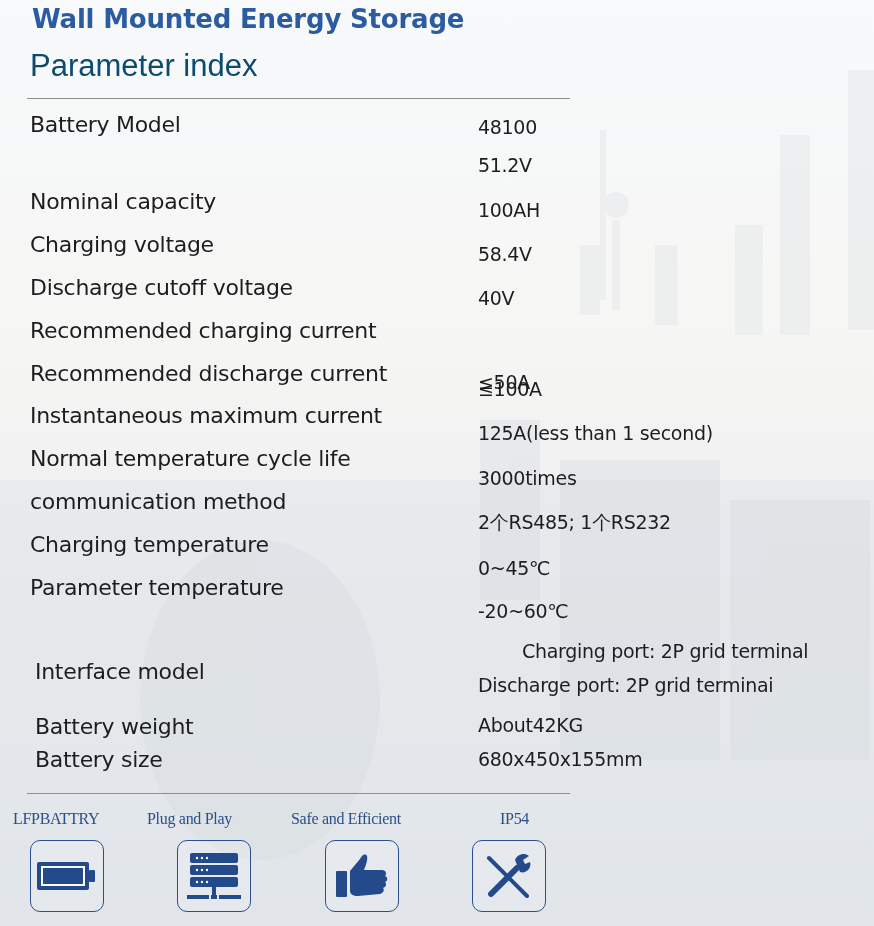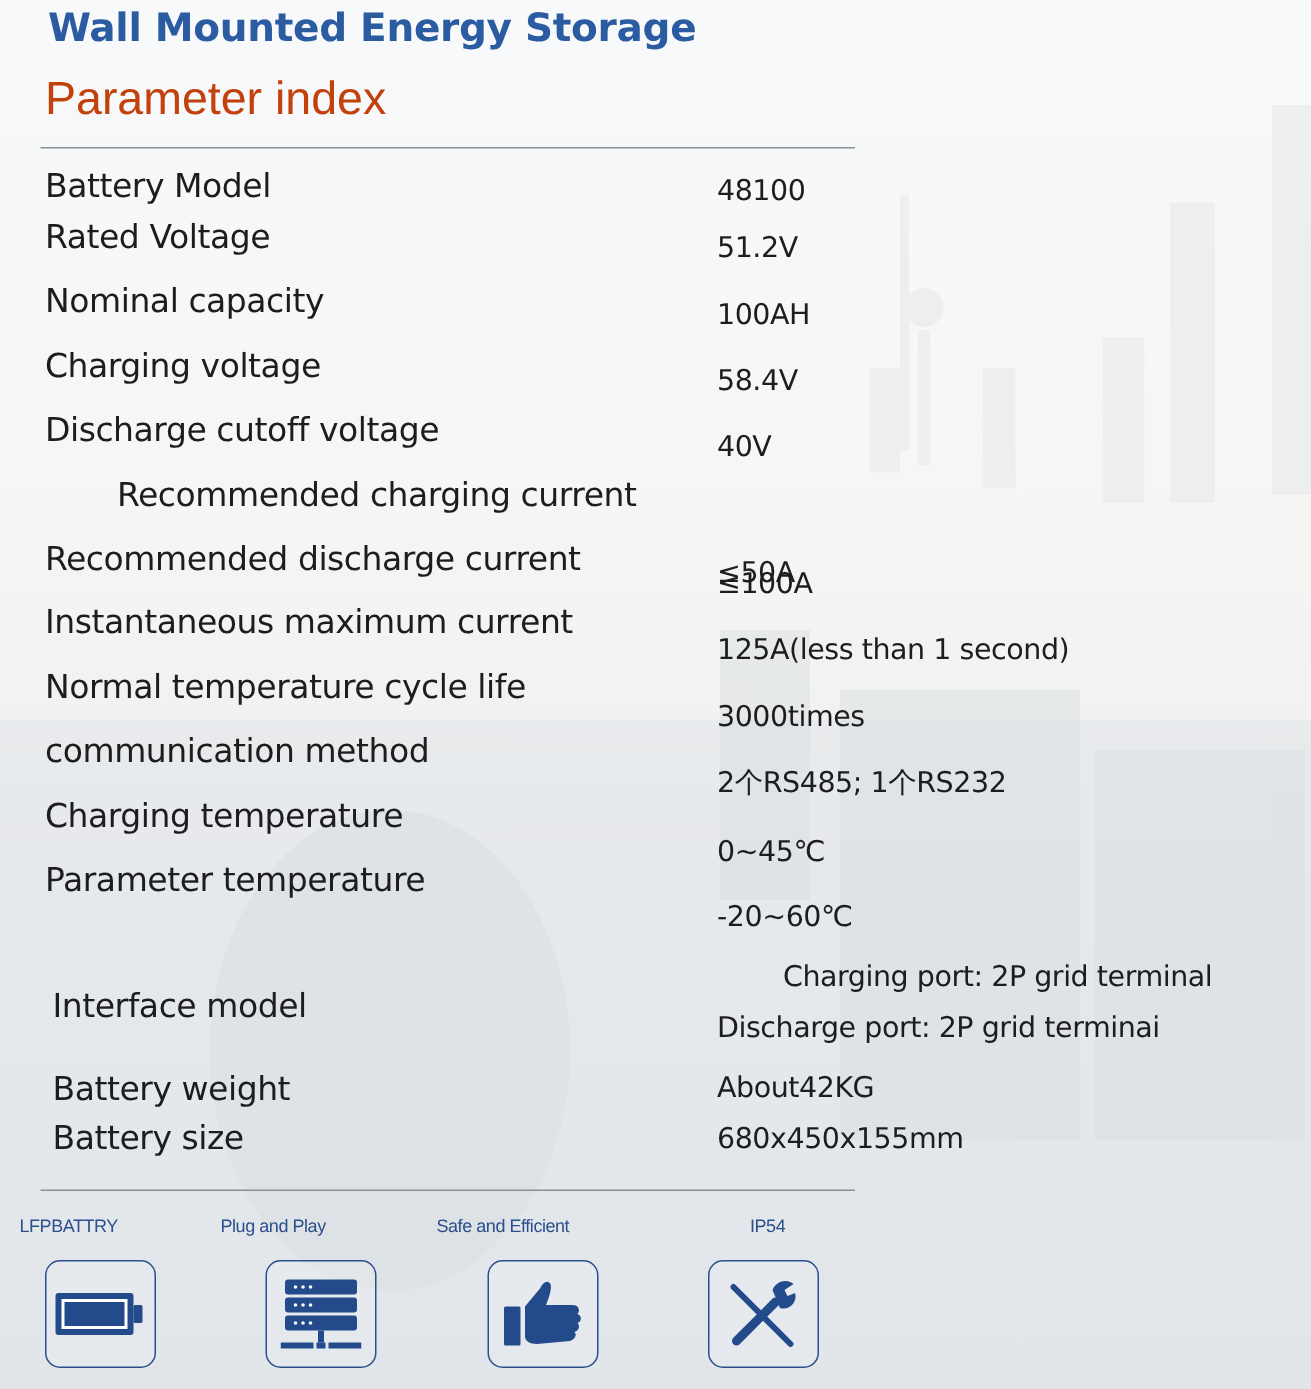--- a/index.html
+++ b/index.html
@@ -11,34 +11,34 @@
   .bg-city { position: absolute; inset: 0; z-index: 0; }
   .layer { position: absolute; inset: 0; z-index: 1; }
   .title {
     position: absolute; left: 32px; top: 4px;
     font-family: "DejaVu Sans", sans-serif; font-weight: bold;
     font-size: 26px; color: #2b5ba1; letter-spacing: -0.2px; white-space: nowrap;
   }
   .subtitle {
     position: absolute; left: 30px; top: 48px;
     font-family: "Liberation Sans", sans-serif;
-    font-size: 31px; color: #c2410c; white-space: nowrap;
+    font-size: 31px; color: #0c4a6e; white-space: nowrap;
   }
   .divider { position: absolute; left: 27px; width: 543px; height: 1px; background: #8a9096; }
   .lbl, .val {
     position: absolute; white-space: nowrap; color: #1d1d1f;
     font-family: "DejaVu Sans", sans-serif; font-size: 22px; line-height: 26px;
     letter-spacing: -0.3px;
   }
   .lbl { left: 30px; }
   .val { left: 478px; font-size: 19px; }
   .lbl.ind { left: 35px; }
   .feat-label {
     position: absolute; top: 810px; white-space: nowrap;
-    font-family: Liberation Sans, sans-serif; font-size: 12px; color: #2b4f8c;
+    font-family: Liberation Serif, serif; font-size: 16px; color: #2b4f8c;
     letter-spacing: -0.3px;
   }
   .feat-box {
     position: absolute; top: 840px; width: 74px; height: 72px;
     border: 1.5px solid #2b4f8c; border-radius: 10px; box-sizing: border-box;
     display: flex; align-items: center; justify-content: center;
     background: rgba(255,255,255,0.15);
   }
   .feat-box svg { display: block; }
 </style>
@@ -66,25 +66,24 @@
     <rect x="480" y="420" width="60" height="180"></rect>
   </g>
 </svg>
 
 <div class="layer">
   <div class="title">Wall Mounted Energy Storage</div>
   <div class="subtitle">Parameter index</div>
   <div class="divider" style="top:98px;"></div>
 
   <div class="lbl" style="top:112px;">Battery Model</div>
-  <div class="lbl" style="top:146px;">Rated Voltage</div>
   <div class="lbl" style="top:232px;">Charging voltage</div>
   <div class="lbl" style="top:189px;">Nominal capacity</div>
   <div class="lbl" style="top:275px;">Discharge cutoff voltage</div>
-  <div class="lbl" style="top:318px;margin-left:48px;">Recommended charging current</div>
+  <div class="lbl" style="top:318px;">Recommended charging current</div>
   <div class="lbl" style="top:361px;">Recommended discharge current</div>
   <div class="lbl" style="top:403px;">Instantaneous maximum current</div>
   <div class="lbl" style="top:446px;">Normal temperature cycle life</div>
   <div class="lbl" style="top:489px;">communication method</div>
   <div class="lbl" style="top:532px;">Charging temperature</div>
   <div class="lbl" style="top:575px;">Parameter temperature</div>
   <div class="lbl ind" style="top:659px;">Interface model</div>
   <div class="lbl ind" style="top:714px;">Battery weight</div>
   <div class="lbl ind" style="top:747px;">Battery size</div>
 

